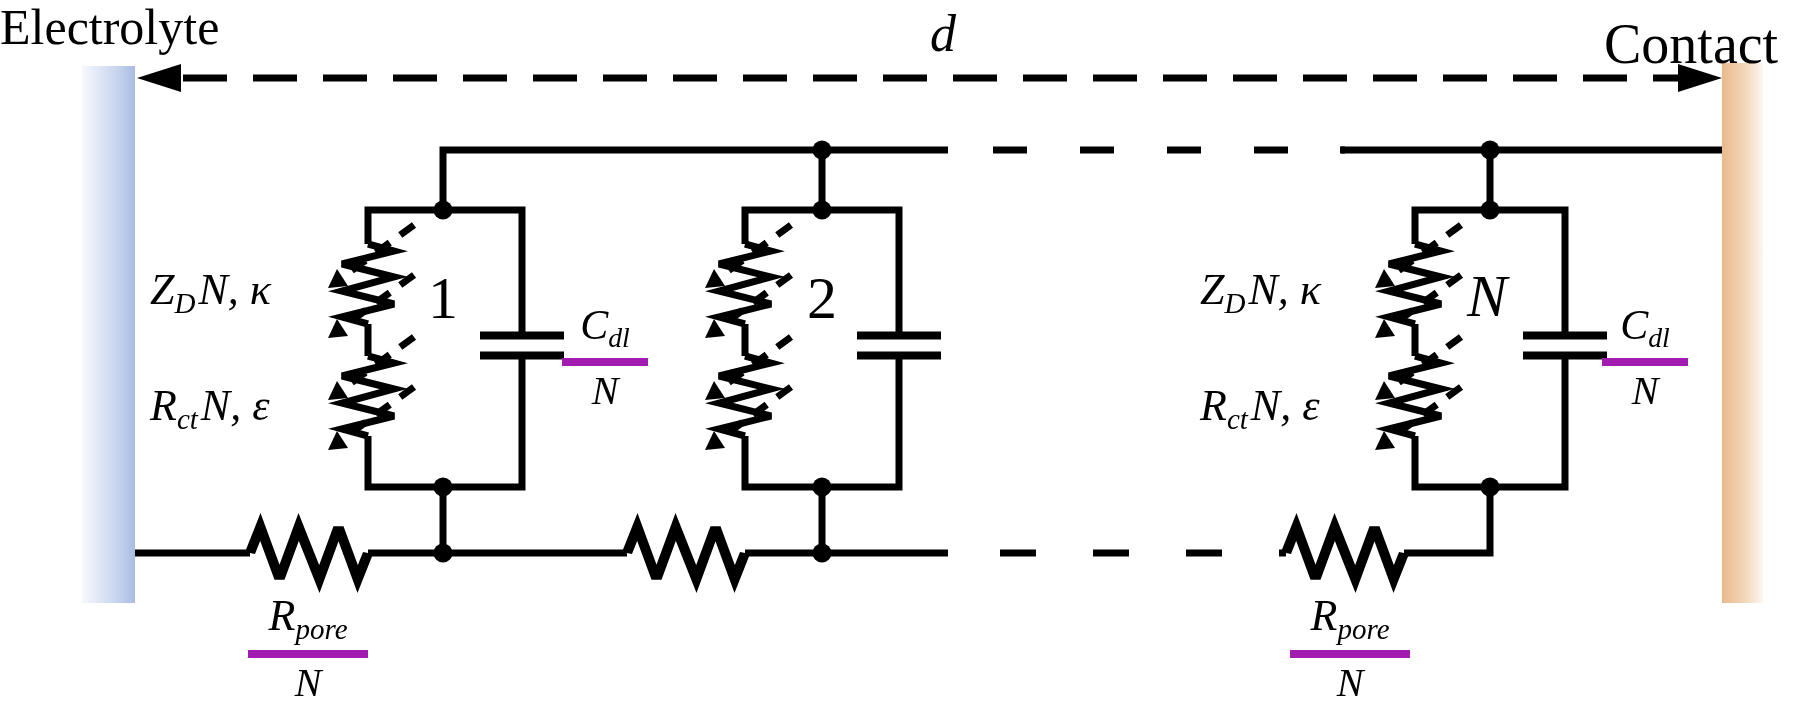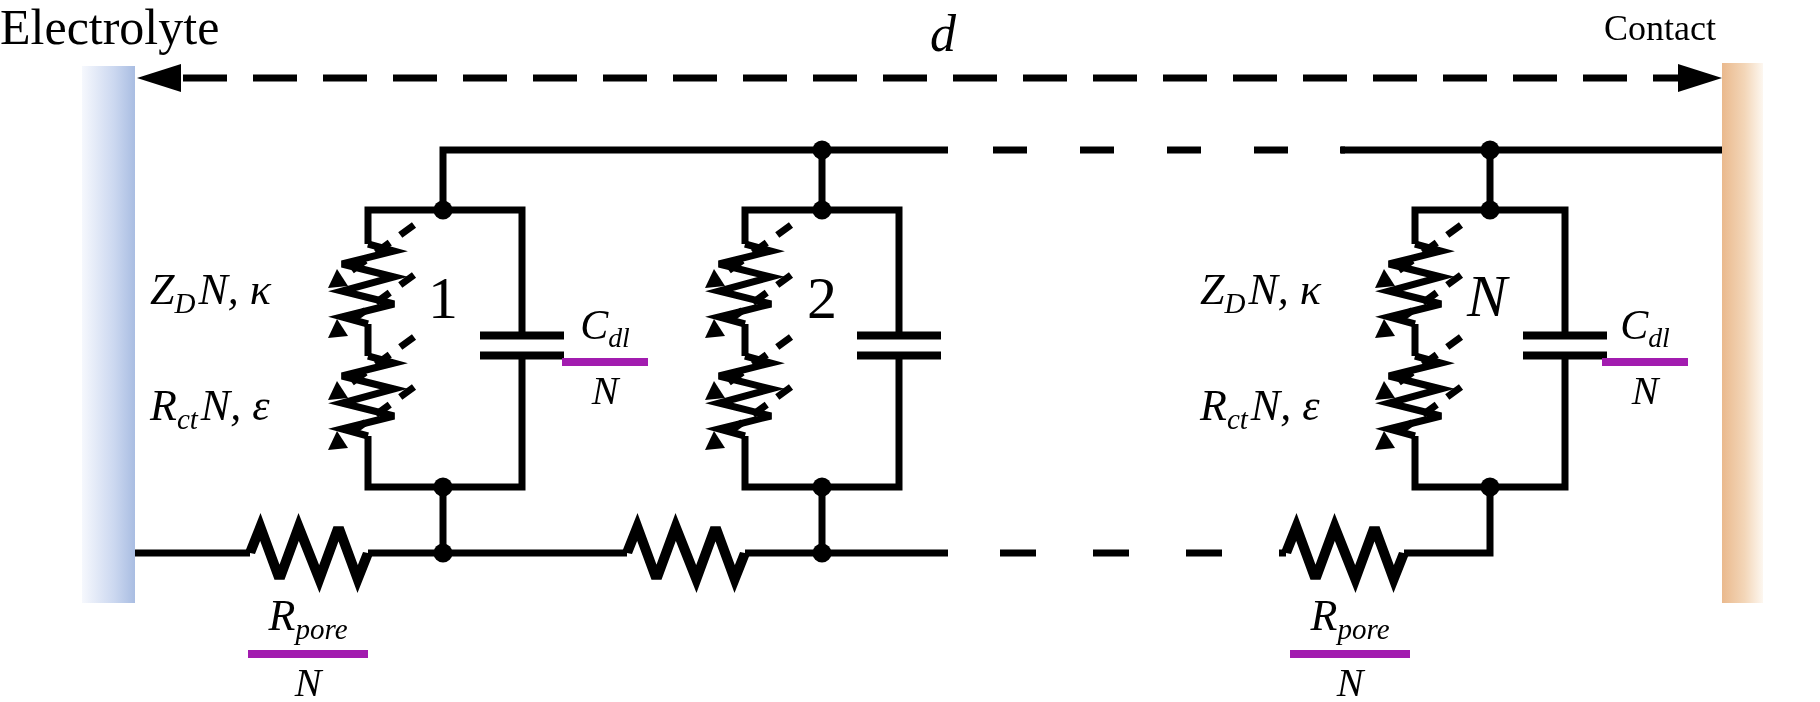--- a/index.html
+++ b/index.html
@@ -117,21 +117,21 @@
         <use href="#cp" transform="translate(1565,345.5)"></use>
         <circle cx="1490" cy="150" r="9.5" stroke="none"></circle>
         <circle cx="1490" cy="210" r="9.5" stroke="none"></circle>
         <circle cx="1490" cy="487" r="9.5" stroke="none"></circle>
       </g>
     </g>
   </svg>
 
   <div class="tx serif" style="left:0px; top:2px; font-size:50px;">Electrolyte</div>
 
-  <div class="tx serif" style="left:1604px; top:10px; font-size:36px;">Contact</div>
+  <div class="tx serif" style="left:1604px; top:16px; font-size:56px;">Contact</div>
 
   <div class="tx math" style="left:930px; top:8px; font-size:52px;">d</div>
 
   <div class="tx cellnum serif" style="left:415px; top:268px;">1</div>
   <div class="tx cellnum serif" style="left:794px; top:268px;">2</div>
   <div class="tx cellnum math" style="left:1459px; top:266px;">N</div>
 
   <div class="tx math" style="left:150px; top:268px; font-size:44px;">
     <span>Z</span><span class="msub">D</span><span class="mrest">N, κ</span>
   </div>

